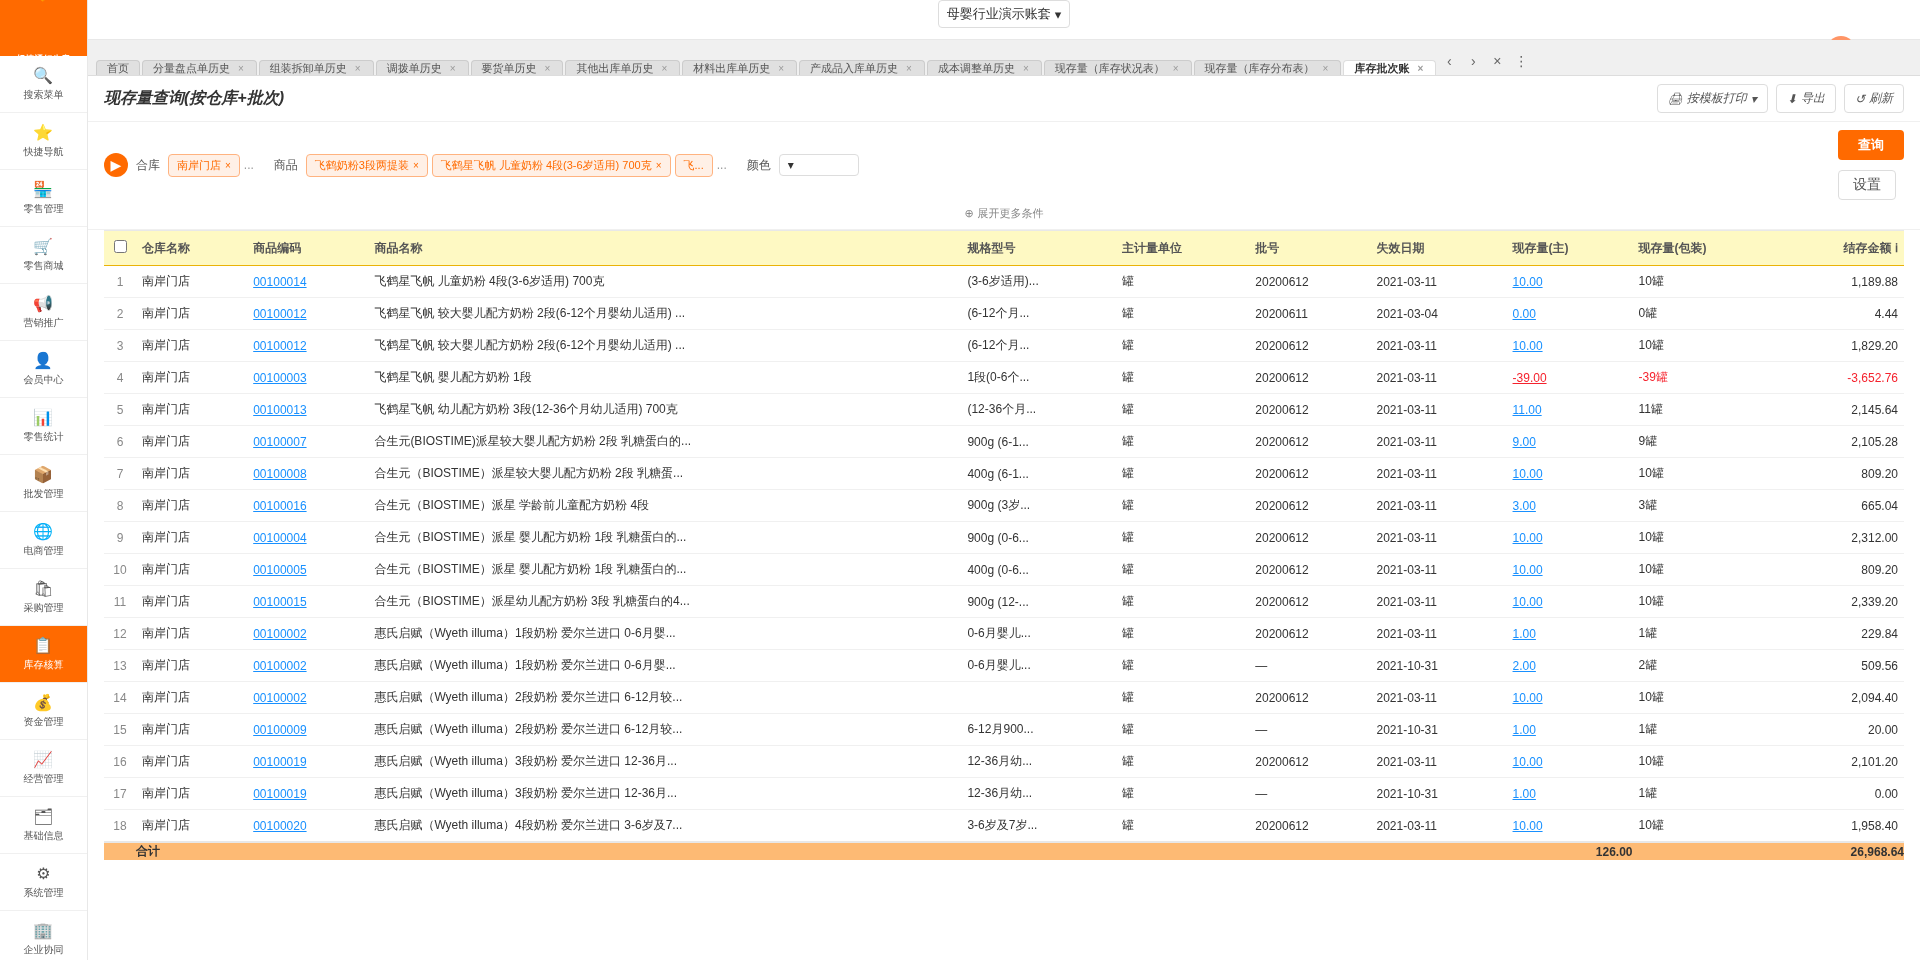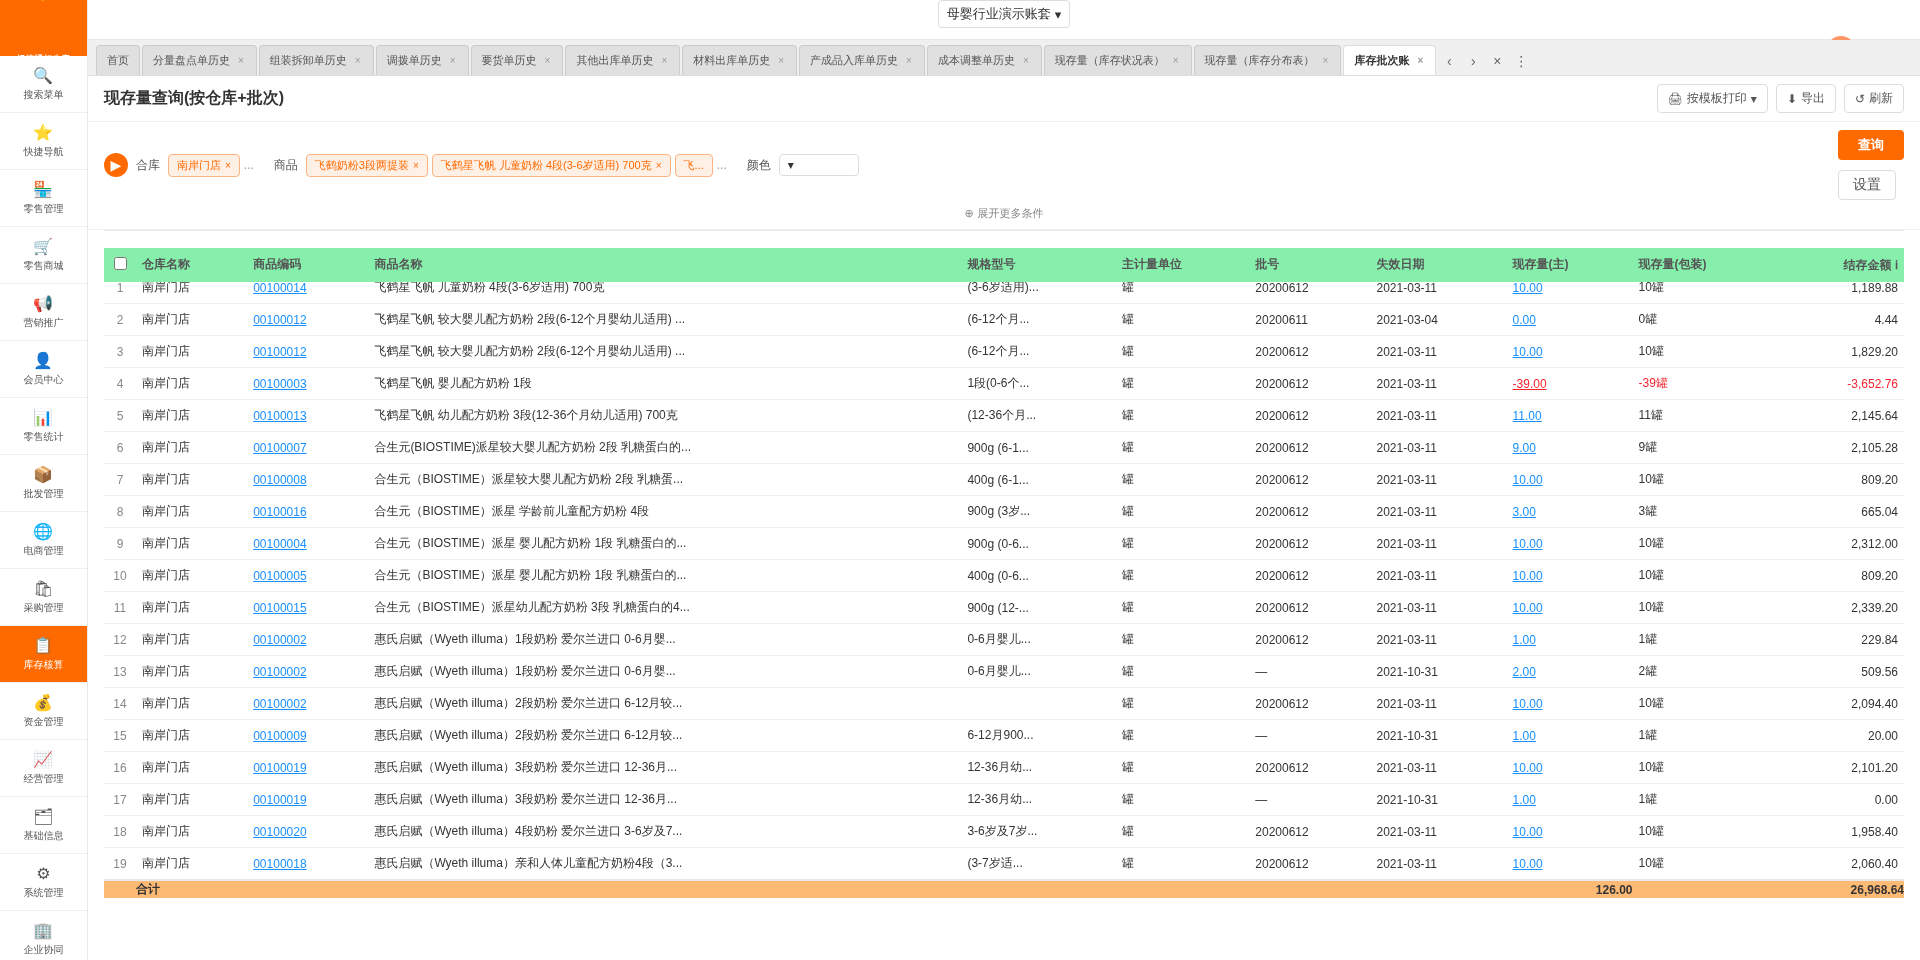--- a/index.html
+++ b/index.html
@@ -115,21 +115,21 @@
       background: #f0f0f0;
       display: flex;
       align-items: flex-end;
       padding: 0 8px;
       flex-shrink: 0;
       overflow-x: auto;
       gap: 2px;
       border-bottom: 1px solid #ddd;
     }
     .tab {
-      height: 30px;
+      height: 15px;
       padding: 0 10px;
       background: #e0e0e0;
       border: 1px solid #ccc;
       border-bottom: none;
       border-radius: 4px 4px 0 0;
       display: flex;
       align-items: center;
       gap: 6px;
       cursor: pointer;
       font-size: 11px;
@@ -183,20 +183,21 @@
     }
 
     
     .page-header {
       display: flex;
       align-items: center;
       justify-content: space-between;
       padding: 8px 16px;
       border-bottom: 1px solid #f0f0f0;
       flex-shrink: 0;
+      font-style: italic;
     }
     .page-title {
       font-size: 16px;
       font-weight: bold;
       color: #333;
     }
     .page-actions {
       display: flex;
       align-items: center;
       gap: 8px;
@@ -348,30 +349,30 @@
       flex: 1;
       overflow: auto;
       padding: 0 16px;
     }
     table {
       width: 100%;
       border-collapse: collapse;
       font-size: 12px;
     }
     thead th {
-      background: #86efac;
-      border-bottom: 7px solid #eab308;
+      background: #fef9c3;
+      border-bottom: 1px solid #eab308;
       border-top: 1px solid #e8e8e8;
       padding: 8px 6px;
       text-align: left;
       color: #555;
       font-weight: 600;
       white-space: nowrap;
       position: sticky;
-      top: 17px;
+      top: 0;
       z-index: 2;
     }
     thead th:first-child { width: 32px; text-align: center; }
     tbody tr { border-bottom: 1px solid #f0f0f0; }
     tbody td {
       padding: 7px 6px;
       color: #333;
       white-space: nowrap;
     }
     tbody td:first-child { text-align: center; color: #888; }
@@ -857,33 +858,20 @@
     <td class="td-link">00100020</td>
     <td style="max-width:320px;overflow:hidden;text-overflow:ellipsis;">惠氏启赋（Wyeth illuma）4段奶粉 爱尔兰进口 3-6岁及7...</td>
     <td>3-6岁及7岁...</td>
     <td>罐</td>
     <td>20200612</td>
     <td>2021-03-11</td>
     <td class="td-link">10.00</td>
     <td>10罐</td>
     <td class="td-right">1,958.40</td>
   </tr>
-            <tr>
-    <td>19</td>
-    <td>南岸门店</td>
-    <td class="td-link">00100018</td>
-    <td style="max-width:320px;overflow:hidden;text-overflow:ellipsis;">惠氏启赋（Wyeth illuma）亲和人体儿童配方奶粉4段（3...</td>
-    <td>(3-7岁适...</td>
-    <td>罐</td>
-    <td>20200612</td>
-    <td>2021-03-11</td>
-    <td class="td-link">10.00</td>
-    <td>10罐</td>
-    <td class="td-right">2,060.40</td>
-  </tr>
           </tbody>
         <tfoot>
           <tr class="table-footer">
             <td></td>
             <td colspan="7">合计</td>
             <td class="td-right">126.00</td>
             <td></td>
             <td class="td-right">26,968.64</td>
           </tr>
         </tfoot>

